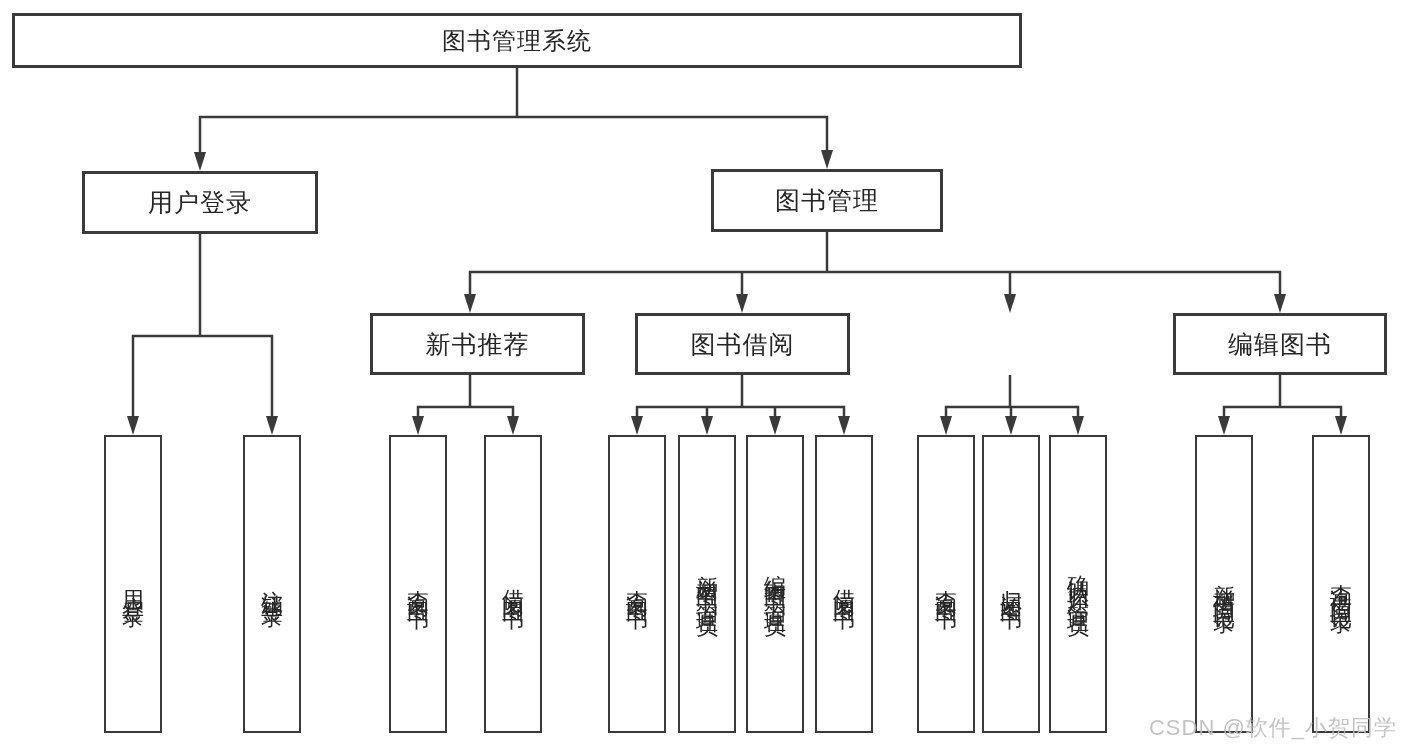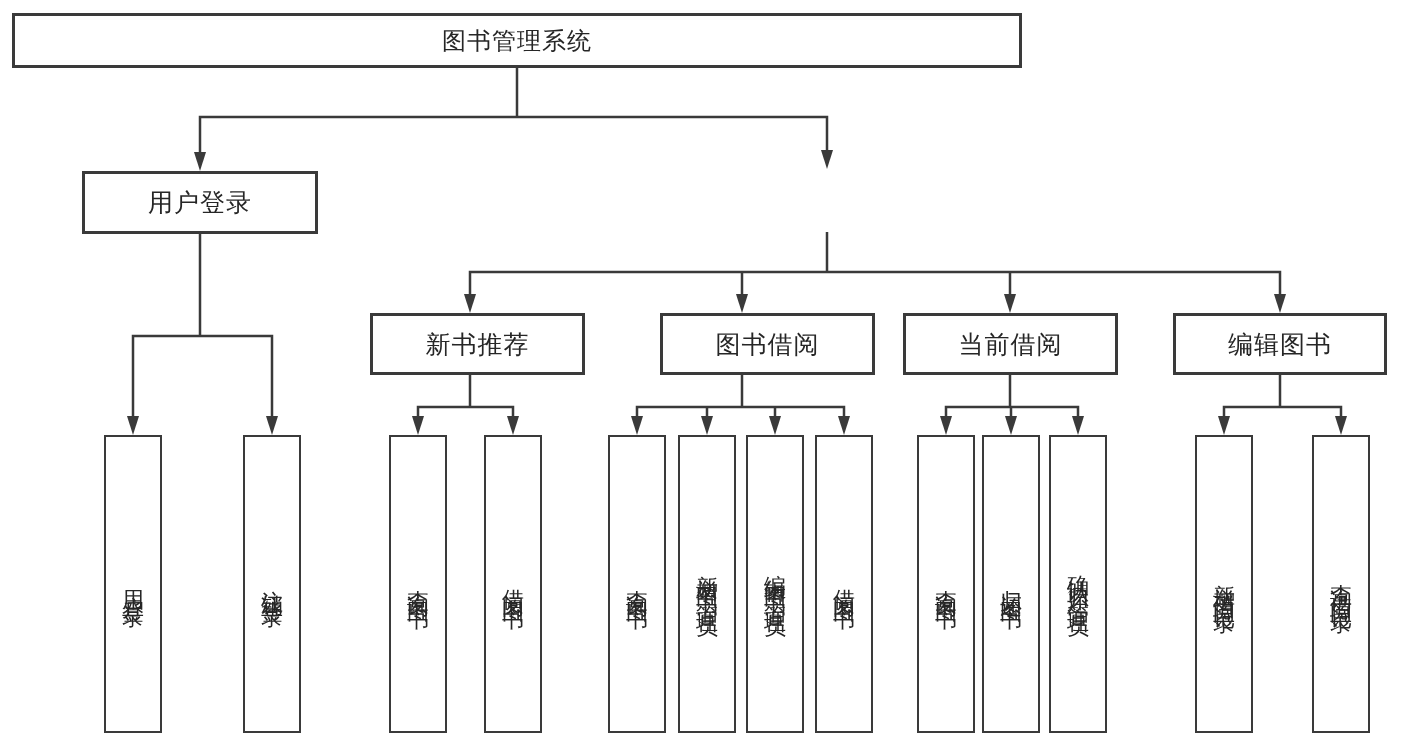--- a/index.html
+++ b/index.html
@@ -103,29 +103,29 @@
     </g>
   </svg>
 
   <div class="node root hnode" style="left:12px; top:13px; width:1010px; height:55px;">
     <span class="label">图书管理系统</span>
   </div>
 
   <div class="node hnode" style="left:82px; top:171px; width:236px; height:63px;">
     <span class="label">用户登录</span>
   </div>
+  <div class="node hnode" style="left:711px; top:169px; width:232px; height:63px;">
+    <span class="label">图书管理</span>
+  </div>
 
   <div class="node hnode" style="left:363px; top:313px; width:215px; height:62px;margin-left:7px;">
     <span class="label">新书推荐</span>
   </div>
-  <div class="node hnode" style="left:660px; top:313px; width:215px; height:62px;">
+  <div class="node hnode" style="left:635px; top:313px; width:215px; height:62px;">
     <span class="label">图书借阅</span>
-  </div>
-  <div class="node hnode" style="left:903px; top:313px; width:215px; height:62px;">
-    <span class="label">当前借阅</span>
   </div>
   <div class="node hnode" style="left:1173px; top:313px; width:214px; height:62px;">
     <span class="label">编辑图书</span>
   </div>
 
   <div class="node leaf" style="left:104px; top:435px; width:58px; height:298px;">
     <span class="label">用户登录</span>
   </div>
   <div class="node leaf" style="left:243px; top:435px; width:58px; height:298px;">
     <span class="label">注销登录</span>
@@ -161,14 +161,15 @@
     <span class="label">确认归还（管理员）</span>
   </div>
 
   <div class="node leaf" style="left:1195px; top:435px; width:58px; height:298px;">
     <span class="label">新增借阅记录</span>
   </div>
   <div class="node leaf" style="left:1312px; top:435px; width:58px; height:298px;">
     <span class="label">查询借阅记录</span>
   </div>
 
+  <div class="watermark">CSDN @软件_小贺同学</div>
 
 </div>
 
 </body></html>

